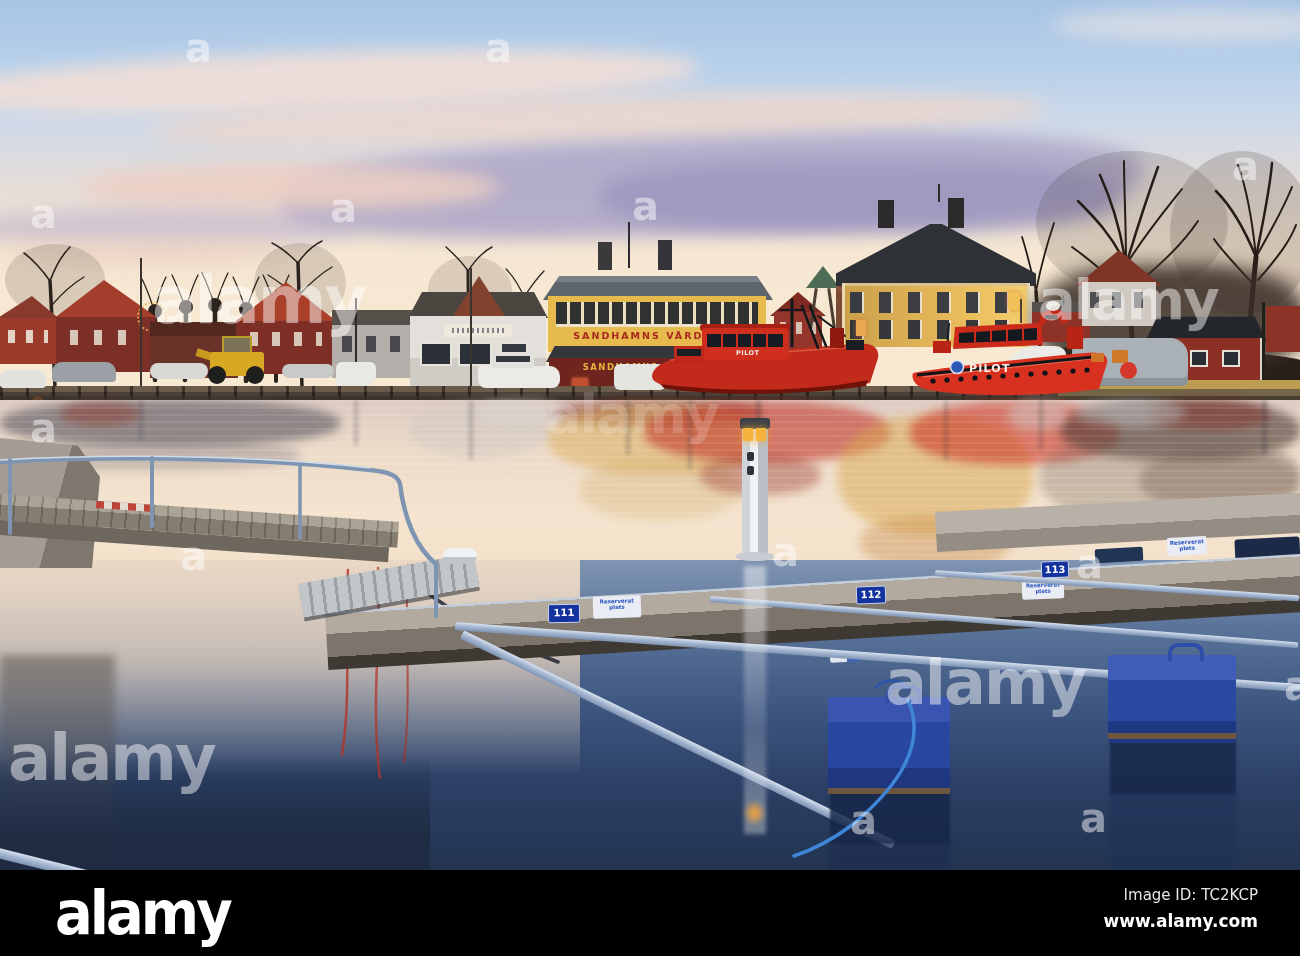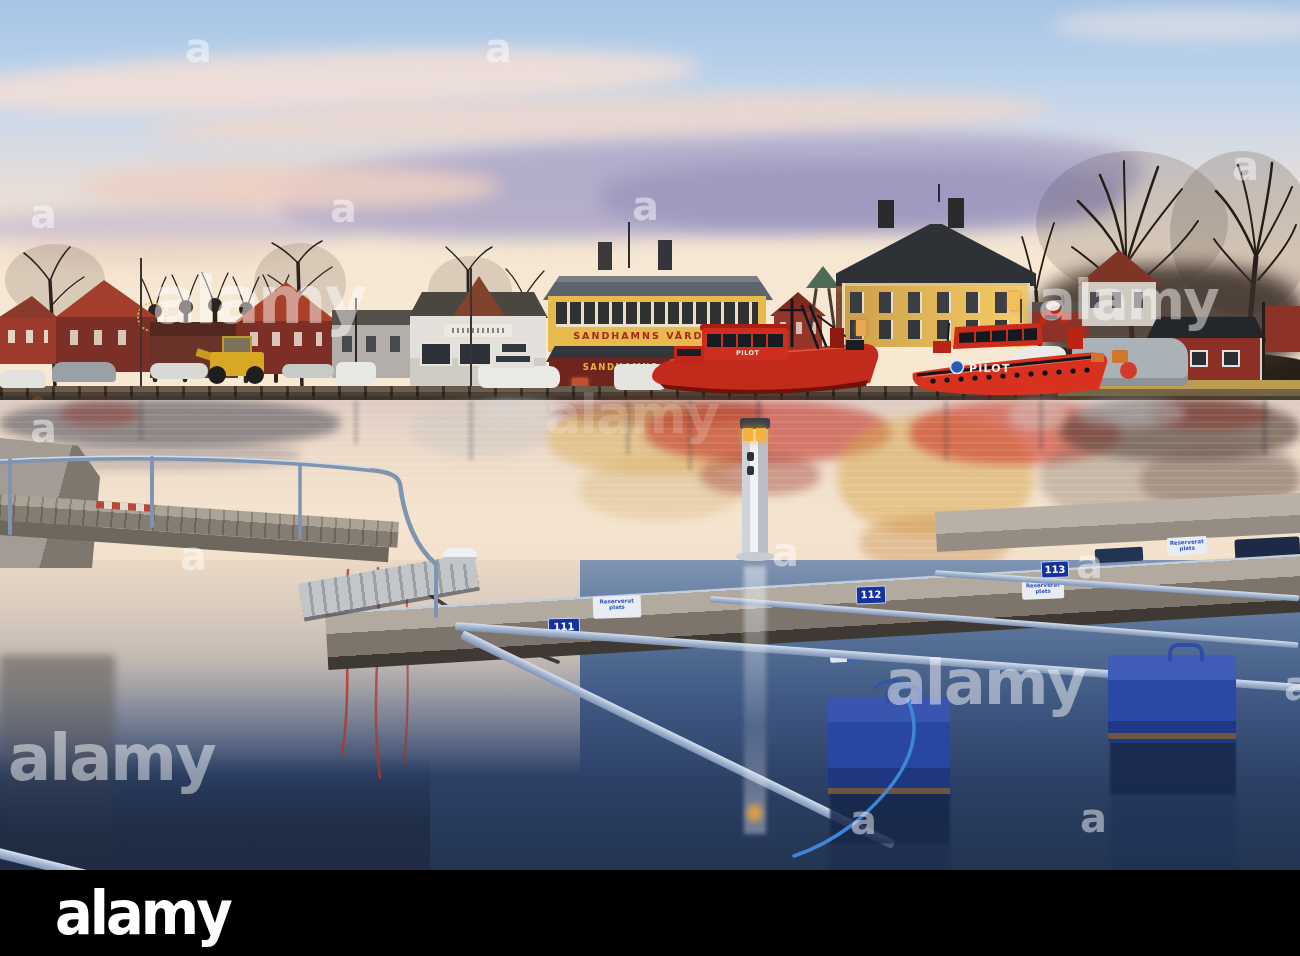--- a/index.html
+++ b/index.html
@@ -370,21 +370,21 @@
   </svg>
 
   <div class="ab" style="left:935px;top:512px;width:370px;height:40px;transform:rotate(-3deg);transform-origin:0 0;
        background:linear-gradient(180deg,#b9b1a7 0 55%,#958d83 55% 100%);"></div>
   <div class="ab" style="left:1235px;top:538px;width:65px;height:26px;background:#1c2a48;border-radius:3px;transform:rotate(-3deg);"></div>
   <div class="ab" style="left:1095px;top:548px;width:48px;height:14px;background:#223454;border-radius:2px;transform:rotate(-3deg);"></div>
 
   <div class="ab" style="left:325px;top:612px;width:1010px;height:58px;transform:rotate(-3.4deg);transform-origin:0 0;
        background:linear-gradient(180deg,#c3cdd9 0 4%,#b2a99f 4% 38%,#7d756c 38% 78%,#3f3933 78% 100%);"></div>
 
-  <div class="sign-num" style="left:548px;top:618px;width:30px;height:17px;transform:rotate(-1deg);">111</div>
+  <div class="sign-num" style="left:548px;top:604px;width:30px;height:17px;transform:rotate(-1deg);">111</div>
   <div class="sign-note" style="left:593px;top:596px;width:48px;height:20px;transform:rotate(-2deg);">Reserverat plats</div>
   <div class="sign-num" style="left:856px;top:586px;width:28px;height:16px;transform:rotate(-2deg);">112</div>
   <div class="sign-note" style="left:1022px;top:580px;width:42px;height:17px;transform:rotate(-2deg);">Reserverat plats</div>
   <div class="sign-num" style="left:1041px;top:561px;width:26px;height:15px;transform:rotate(-2deg);">113</div>
   <div class="sign-note" style="left:1167px;top:537px;width:40px;height:16px;transform:rotate(-3deg);">Reserverat plats</div>
   <div class="ab" style="left:830px;top:652px;width:30px;height:10px;border-radius:2px;
        background:linear-gradient(90deg,#dfe6ee 0 55%,#3a66c0 55% 100%);transform:rotate(-3deg);"></div>
 
   <div class="beam" style="left:455px;top:622px;width:850px;height:8px;transform:rotate(4.2deg);"></div>
   <div class="beam" style="left:462px;top:630px;width:480px;height:9px;transform:rotate(26deg);"></div>
@@ -461,14 +461,18 @@
   <div class="wm wm-s" style="left:772px;top:532px;">a</div>
   <div class="wm wm-s" style="left:1076px;top:544px;">a</div>
   <div class="wm wm-s" style="left:850px;top:800px;">a</div>
   <div class="wm wm-s" style="left:1080px;top:798px;">a</div>
   <div class="wm wm-s" style="left:1284px;top:666px;">a</div>
 
 </div>
 
 <div id="footer">
   <div class="logo">alamy</div>
+  <div class="fr">
+    <div class="id">Image ID: TC2KCP</div>
+    <div class="url">www.alamy.com</div>
+  </div>
 </div>
 </div>
 
 </body></html>

